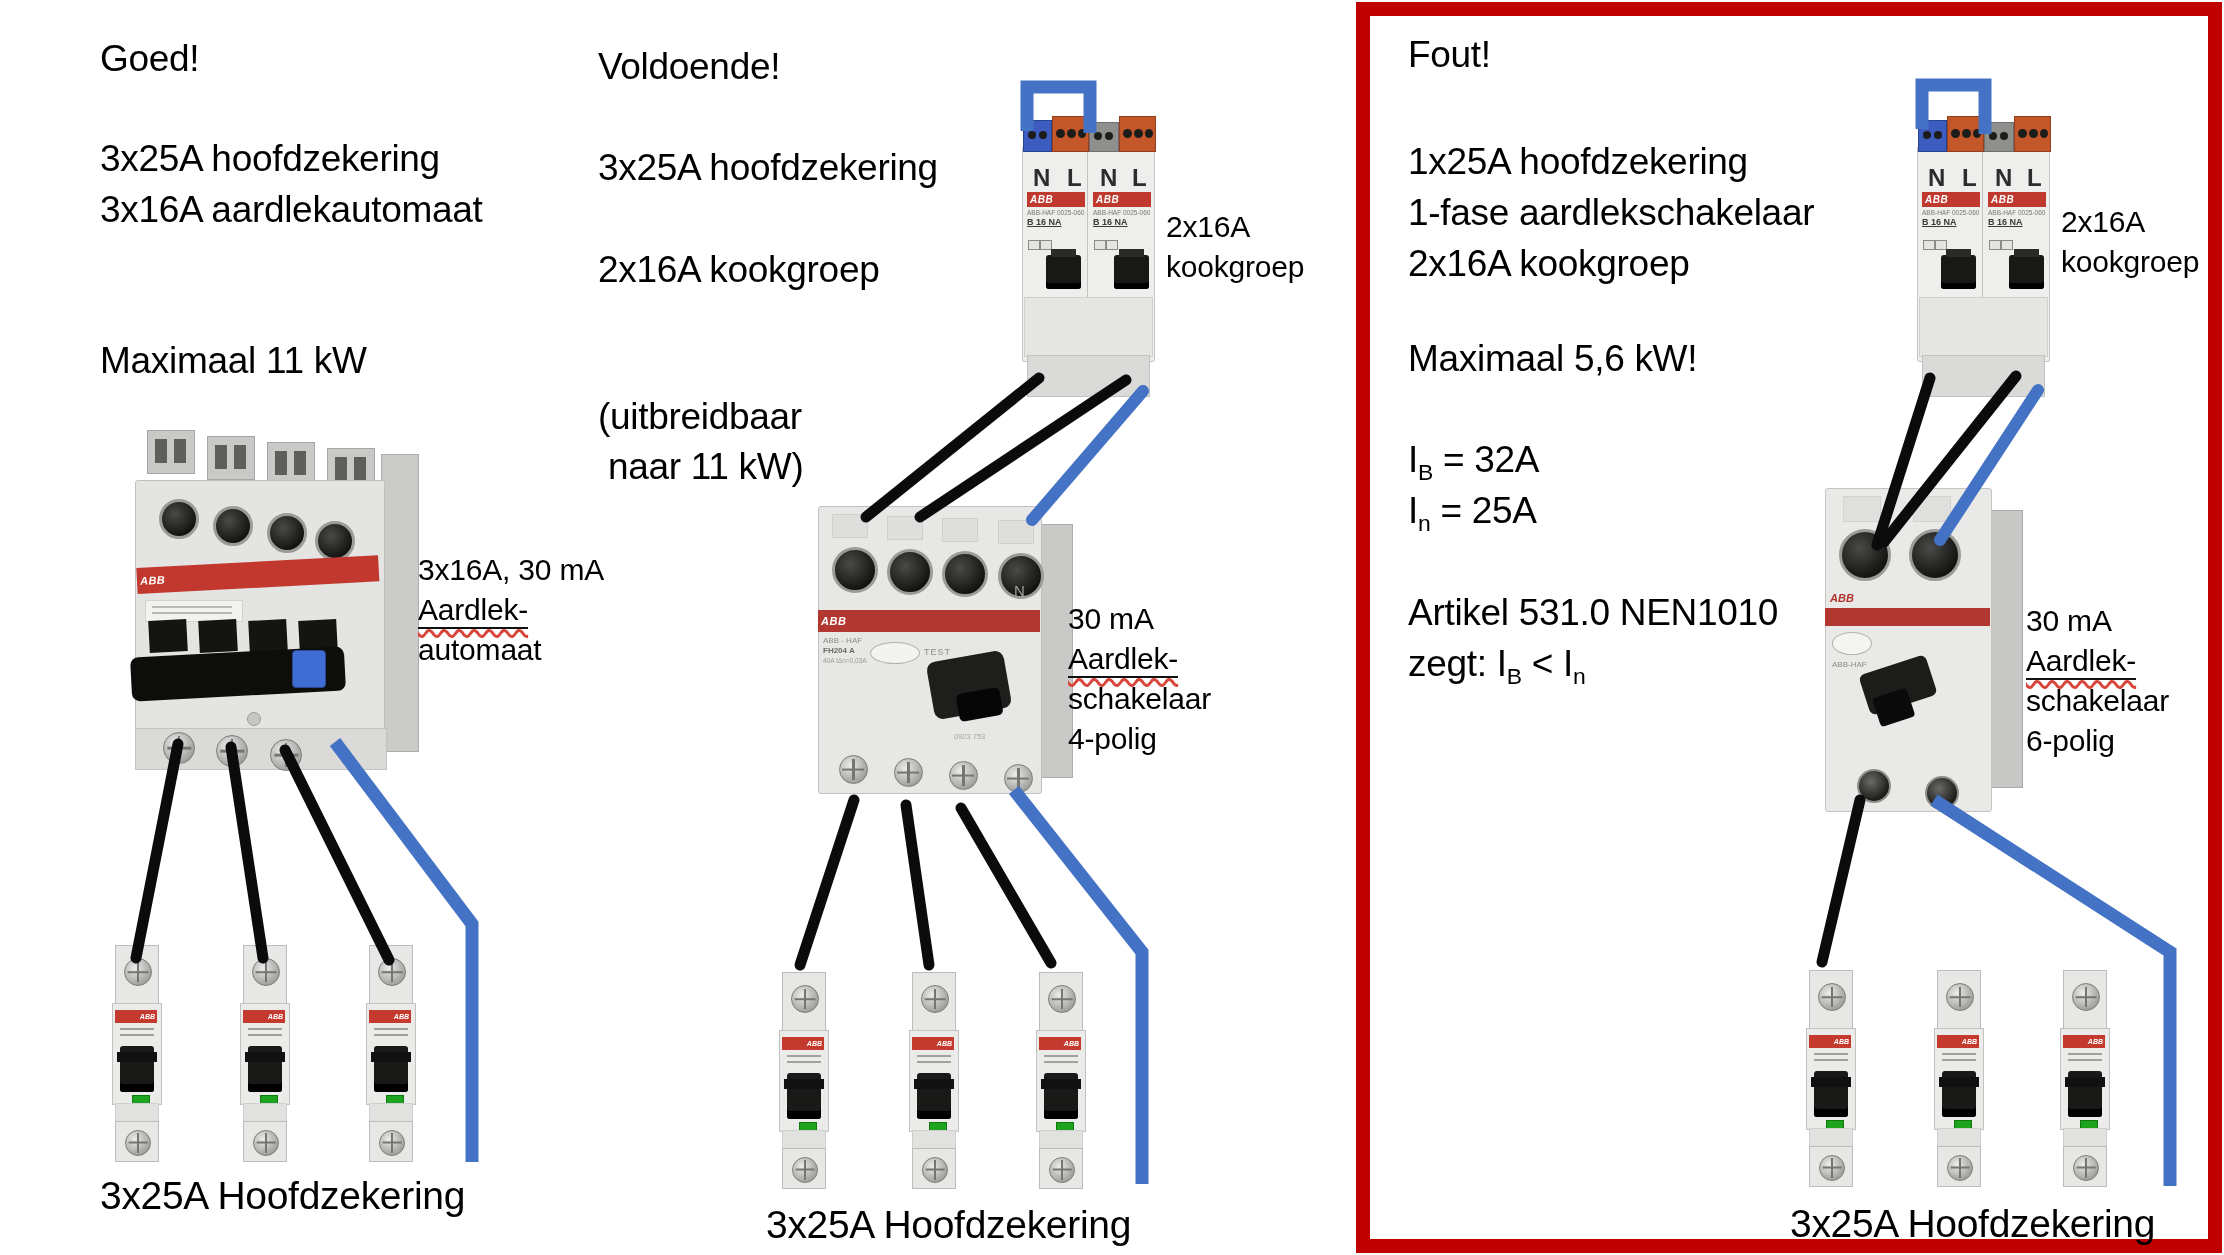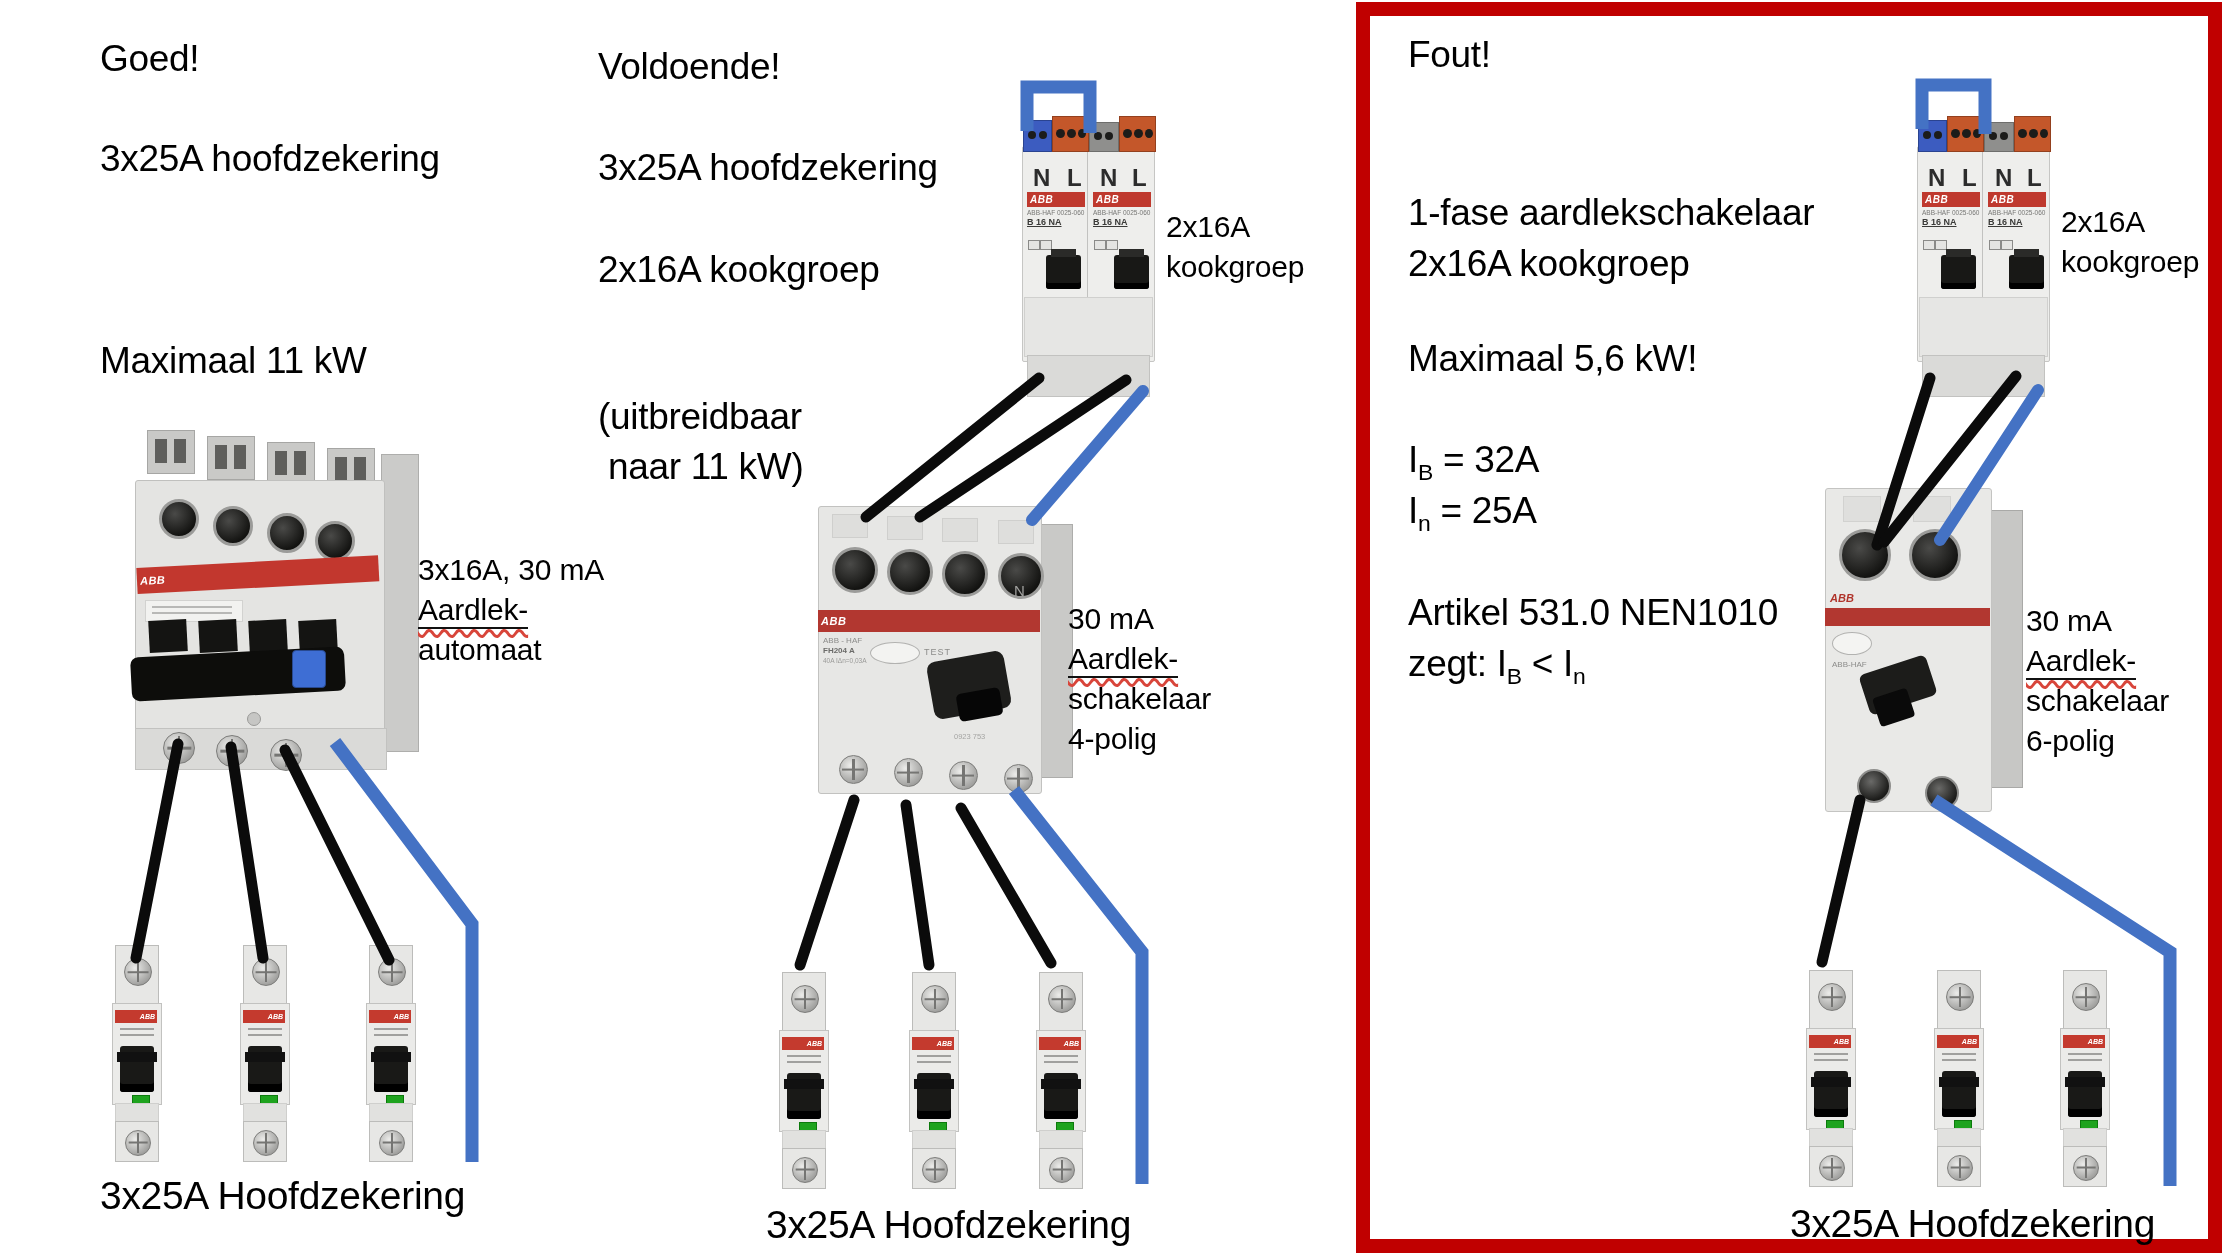--- a/index.html
+++ b/index.html
@@ -112,20 +112,21 @@
 </style>
 </head>
 <body>
 
 <div id="canvas">
 
   <div id="fout-border"></div>
 
   <div class="line37" style="left:100px;top:36px">Goed!</div>
   <div class="line37" style="left:100px;top:136px">3x25A hoofdzekering</div>
+  <div class="line37" style="left:100px;top:187px">3x16A aardlekautomaat</div>
   <div class="line37" style="left:100px;top:338px">Maximaal 11 kW</div>
 
   <div class="line30" style="left:418px;top:551px">3x16A, 30 mA</div>
   <div class="line30" style="left:418px;top:591px"><span class="sq">Aardlek-</span></div>
   <div class="line30" style="left:418px;top:631px">automaat</div>
   <div class="line39" style="left:100px;top:1172px">3x25A Hoofdzekering</div>
 
   <div class="line37" style="left:598px;top:44px">Voldoende!</div>
   <div class="line37" style="left:598px;top:145px">3x25A hoofdzekering</div>
   <div class="line37" style="left:598px;top:247px">2x16A kookgroep</div>
@@ -134,20 +135,21 @@
 
   <div class="line30" style="left:1166px;top:208px">2x16A</div>
   <div class="line30" style="left:1166px;top:248px">kookgroep</div>
   <div class="line30" style="left:1068px;top:600px">30 mA</div>
   <div class="line30" style="left:1068px;top:640px"><span class="sq">Aardlek-</span></div>
   <div class="line30" style="left:1068px;top:680px">schakelaar</div>
   <div class="line30" style="left:1068px;top:720px">4-polig</div>
   <div class="line39" style="left:766px;top:1201px">3x25A Hoofdzekering</div>
 
   <div class="line37" style="left:1408px;top:32px">Fout!</div>
+  <div class="line37" style="left:1408px;top:139px">1x25A hoofdzekering</div>
   <div class="line37" style="left:1408px;top:190px">1-fase aardlekschakelaar</div>
   <div class="line37" style="left:1408px;top:241px">2x16A kookgroep</div>
   <div class="line37" style="left:1408px;top:336px">Maximaal 5,6 kW!</div>
   <div class="line37" style="left:1408px;top:437px"><span>I</span><sub>B</sub><span> = 32A</span></div>
   <div class="line37" style="left:1408px;top:488px"><span>I</span><sub>n</sub><span> = 25A</span></div>
   <div class="line37" style="left:1408px;top:590px">Artikel 531.0 NEN1010</div>
   <div class="line37" style="left:1408px;top:641px"><span>zegt: I</span><sub>B</sub><span> &lt; I</span><sub>n</sub></div>
 
   <div class="line30" style="left:2061px;top:203px">2x16A</div>
   <div class="line30" style="left:2061px;top:243px">kookgroep</div>

